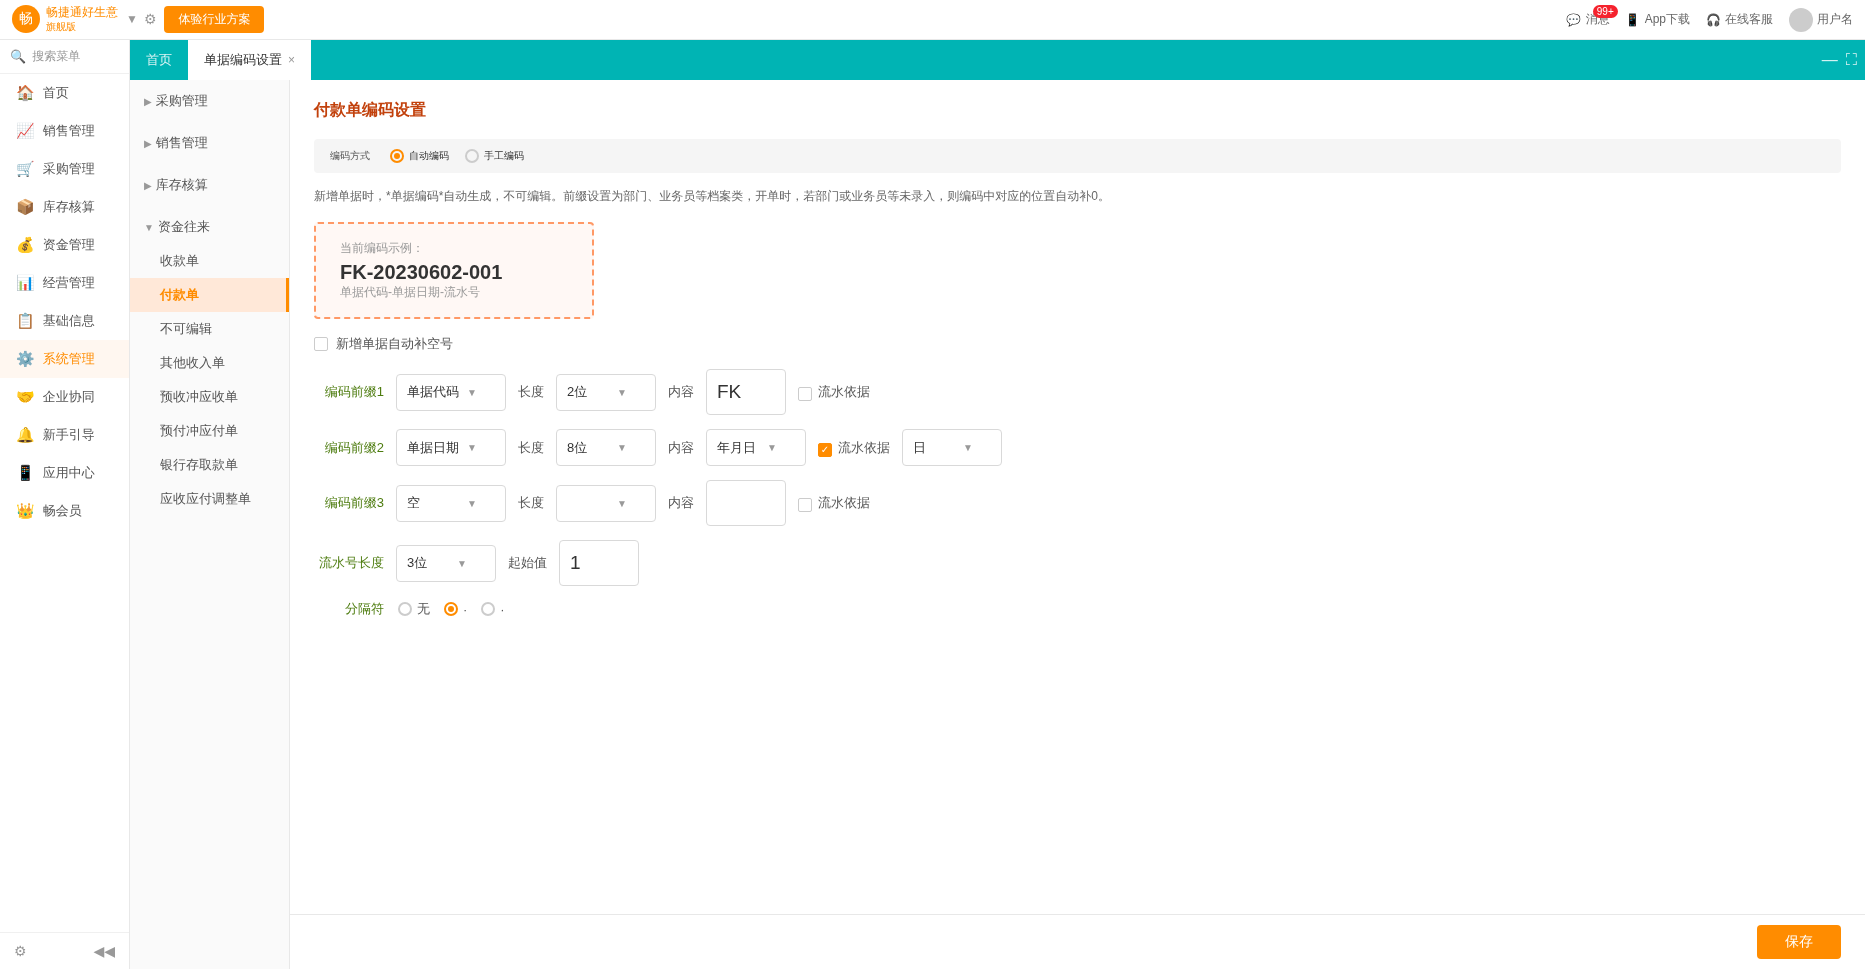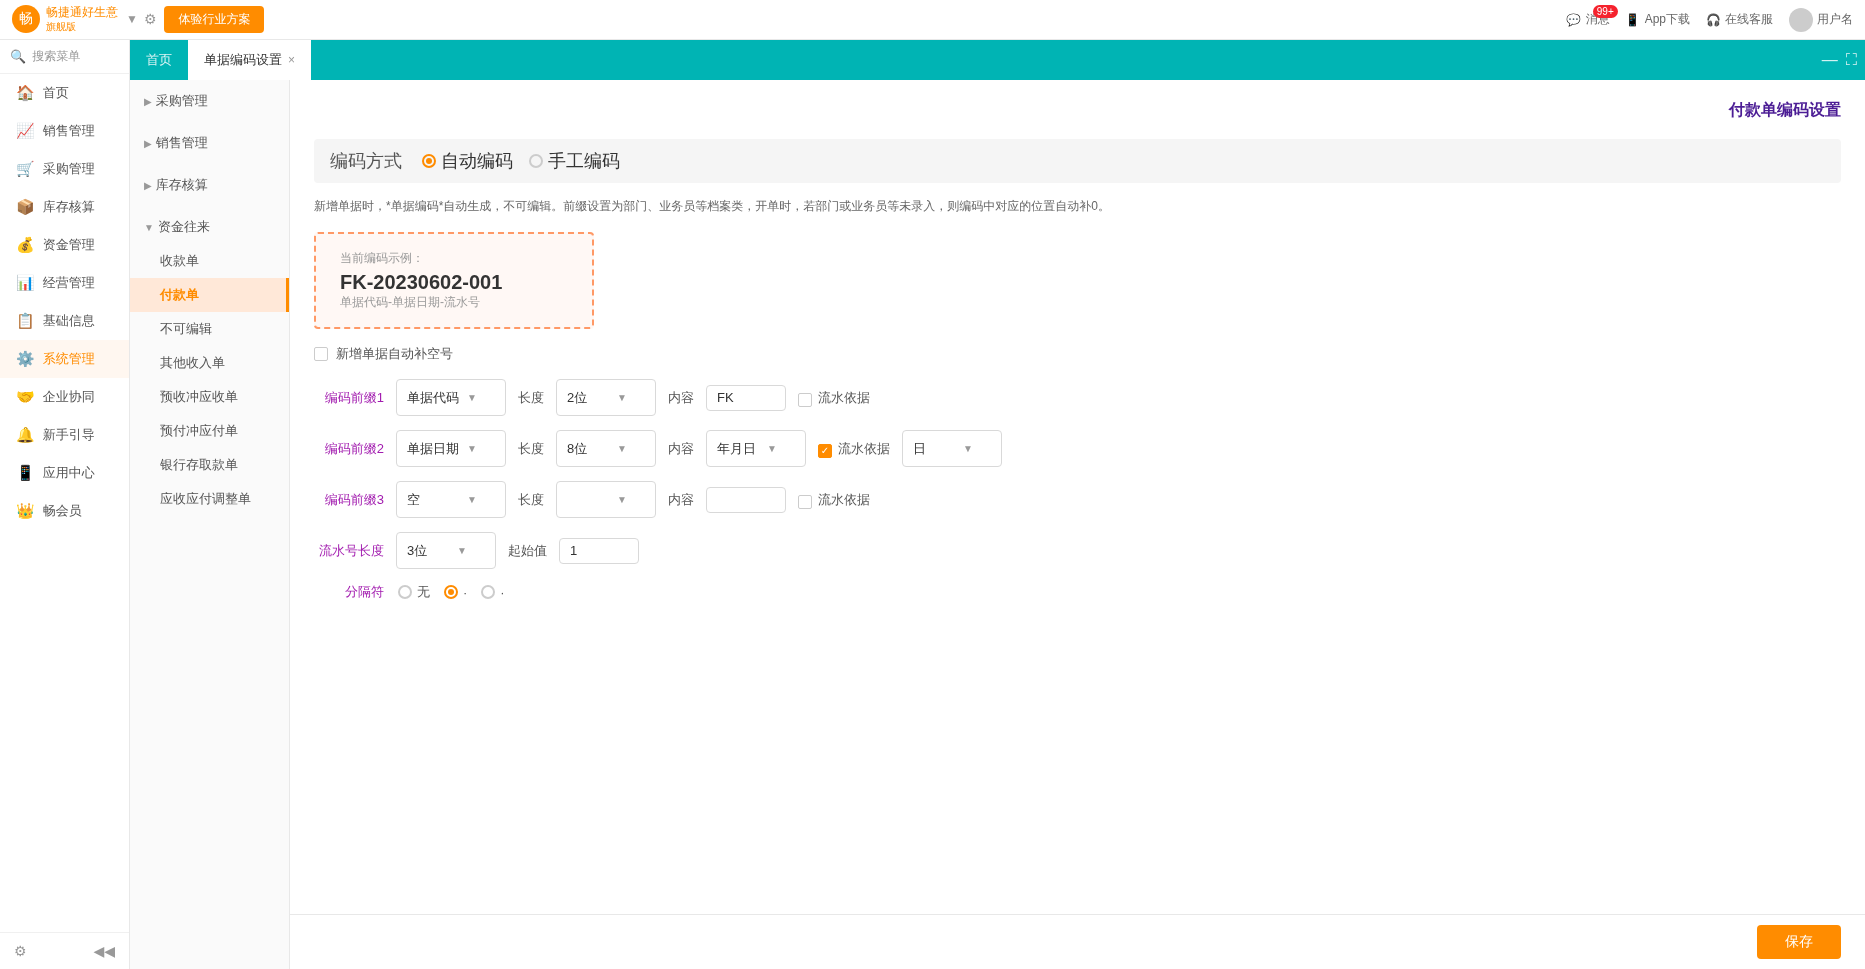--- a/index.html
+++ b/index.html
@@ -130,32 +130,32 @@
       cursor: pointer;
       display: flex;
       align-items: center;
       gap: 4px;
     }
     .sec-menu-arrow { font-size: 10px; color: #999; }
     .sec-menu-item-sub { padding-left: 30px; }
 
     
     .page-content { flex: 1; overflow-y: auto; padding: 20px 24px; background: #fff; }
-    .page-title { font-size: 16px; font-weight: bold; color: #4c1d95; margin-bottom: 18px; text-align: right; }
+    .page-title { font-size: 16px; font-weight: bold; color: #c2410c; margin-bottom: 18px; }
 
     
     .encoding-method {
       display: flex;
       align-items: center;
       gap: 20px;
       padding: 10px 16px;
       background: #f5f5f5;
       border-radius: 4px;
       margin-bottom: 14px;
-      font-size: 18px;
+      font-size: 10px;
     }
     .encoding-method-label { color: #555; }
     .radio-group { display: flex; align-items: center; gap: 16px; }
     .radio-item { display: flex; align-items: center; gap: 5px; cursor: pointer; }
     .radio-circle { width: 14px; height: 14px; border-radius: 50%; border: 2px solid #ccc; display: flex; align-items: center; justify-content: center; }
     .radio-circle.checked { border-color: #ff8c00; }
     .radio-circle.checked::after { content: ''; width: 6px; height: 6px; border-radius: 50%; background: #ff8c00; }
 
     
     .info-text { font-size: 12px; color: #666; margin-bottom: 16px; line-height: 1.6; }
@@ -173,43 +173,43 @@
     .preview-label { font-size: 12px; color: #999; margin-bottom: 4px; }
     .preview-code { font-size: 20px; font-weight: bold; color: #333; }
     .preview-desc { font-size: 12px; color: #999; }
 
     
     .checkbox-row { display: flex; align-items: center; gap: 8px; margin-bottom: 16px; font-size: 13px; color: #555; }
     .checkbox-box { width: 14px; height: 14px; border: 1px solid #ccc; border-radius: 2px; display: inline-block; }
 
     
     .form-row { display: flex; align-items: center; gap: 12px; margin-bottom: 14px; flex-wrap: wrap; }
-    .form-label { color: #a21caf; font-size: 13px; width: 70px; text-align: right; flex-shrink: 0; }
+    .form-label { color: #4d7c0f; font-size: 13px; width: 70px; text-align: right; flex-shrink: 0; }
     .form-select {
       height: 37px;
       border: 1px solid #d9d9d9;
       border-radius: 4px;
       padding: 0 28px 0 10px;
       font-size: 13px;
       color: #333;
       background: #fff;
       cursor: pointer;
       position: relative;
       display: flex;
       align-items: center;
       gap: 4px;
       min-width: 100px;
     }
     .form-select-arrow { color: #999; font-size: 10px; margin-left: auto; }
     .form-input {
-      height: 18px;
+      height: 46px;
       border: 1px solid #d9d9d9;
       border-radius: 4px;
-      padding: 12px 10px;
-      font-size: 13px;
+      padding: 4px 10px;
+      font-size: 19px;
       color: #333;
       background: #fff;
       min-width: 80px;
     }
     .length-select { width: 80px; }
     .content-label { color: #555; font-size: 13px; }
 
     
     .sw-checkbox { display: flex; align-items: flex-end; gap: 6px; font-size: 13px; color: #555; }
     .sw-checkbox-box { width: 14px; height: 14px; border: 1px solid #ccc; border-radius: 2px; display: inline-flex; align-items: center; justify-content: center; flex-shrink: 0; }

